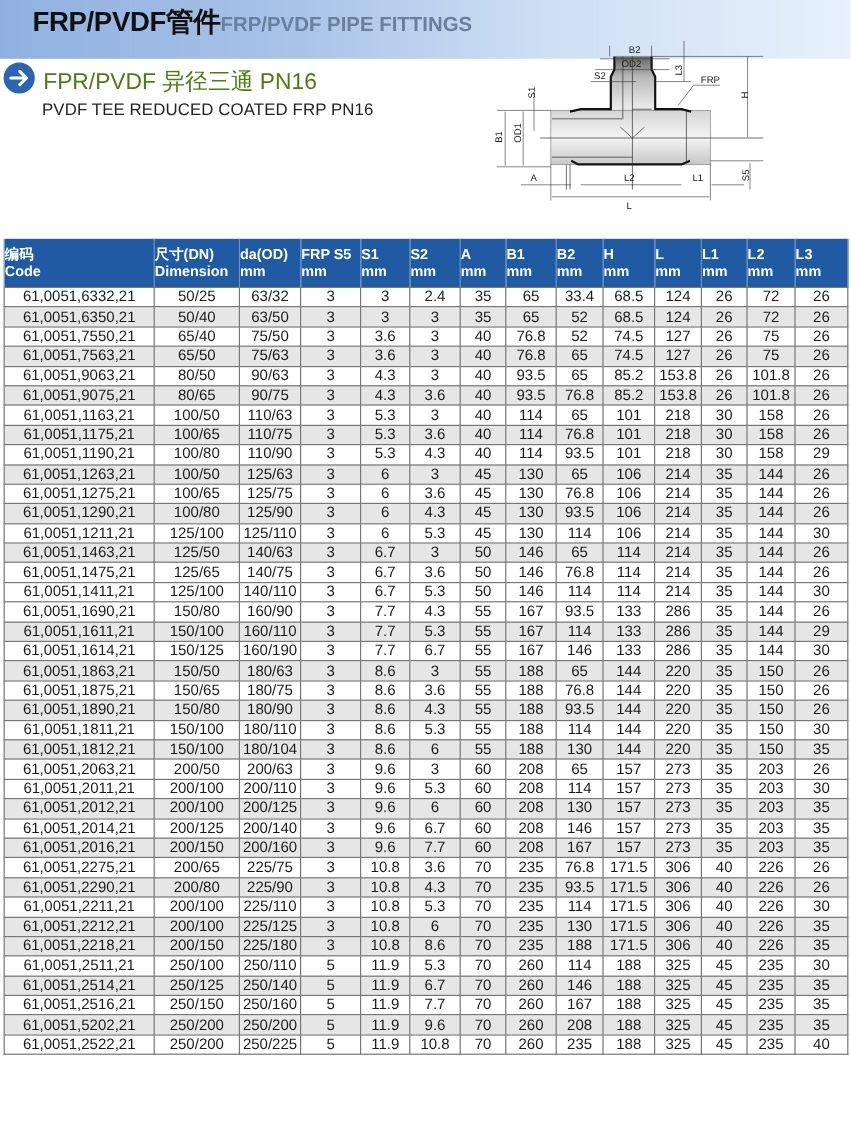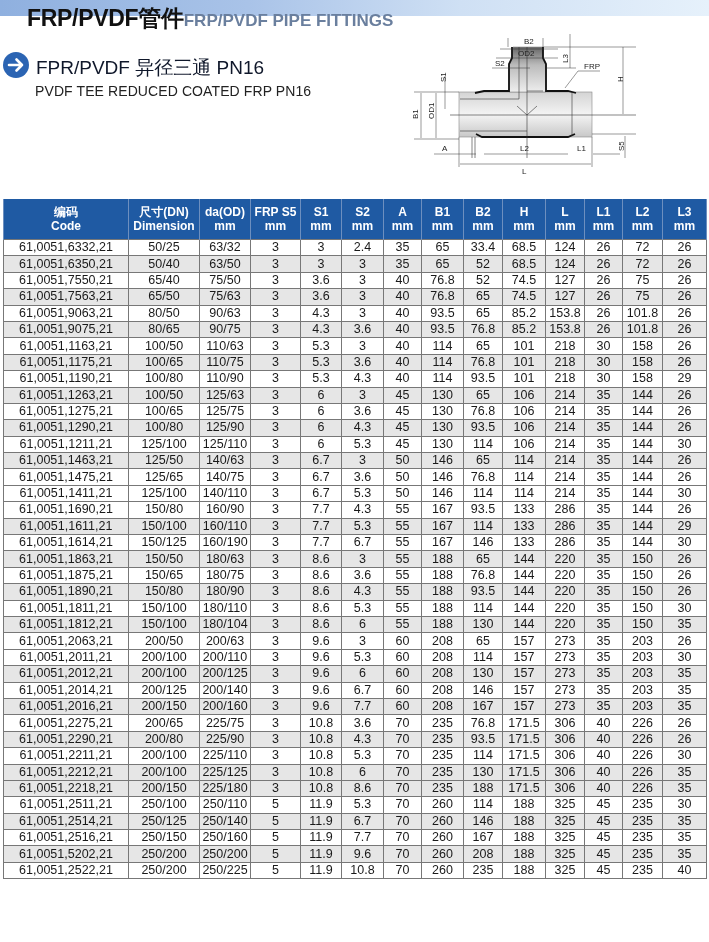--- a/index.html
+++ b/index.html
@@ -1,28 +1,28 @@
 <!DOCTYPE html>
 <html><head>
 <meta charset="utf-8">
 <style>
   html, body { margin: 0; padding: 0; background: #ffffff; }
   body { width: 709px; height: 942px; position: relative; overflow: hidden; font-family: "Liberation Sans", sans-serif; color: #1a1a1a; }
-  .banner { position: absolute; left: 0; top: 0; width: 709px; height: 16px;
+  .banner { position: absolute; left: 0; top: 0; width: 709px; height: 49px;
     background: linear-gradient(to right, #8fb0df 0%, #a9c3e8 35%, #cfe0f4 65%, #e6f1fb 100%); }
   .banner-title { position: absolute; left: 27px; top: 3px; font-size: 23px; font-weight: bold; color: #111; letter-spacing: -0.3px; white-space: nowrap; }
   .banner-title .sub { font-size: 17px; color: #6a7f9e; font-weight: bold; letter-spacing: 0; }
   .arrow-icon { position: absolute; left: 3px; top: 52px; width: 26px; height: 26px; border-radius: 50%; background: #2b64b3; }
   .arrow-icon svg { display: block; }
-  .product-title { position: absolute; left: 36px; top: 55px; font-size: 19px; color: #0f172a; white-space: nowrap; }
+  .product-title { position: absolute; left: 36px; top: 55px; font-size: 19px; color: #4d7c0f; white-space: nowrap; }
   .product-sub { position: absolute; left: 35px; top: 83px; font-size: 14px; color: #222; white-space: nowrap; letter-spacing: 0.1px; }
   .diagram { position: absolute; left: 400px; top: 34px; width: 309px; height: 165px; }
   .diagram text { font-family: "Liberation Sans", sans-serif; font-size: 8px; fill: #222; }
   table.spec { position: absolute; left: 3px; top: 199px; border-collapse: collapse; table-layout: fixed; width: 703px; }
-  table.spec th { background: #1f5aa3; color: #fff; font-weight: bold; font-size: 12px; line-height: 14px; height: 40px; padding: 0; text-align: center; border-left: 1px solid #6d8fbf; border-right: 1px solid #6d8fbf; }
+  table.spec th { background: #1f5aa3; color: #fff; font-weight: bold; font-size: 12px; line-height: 14px; height: 40px; padding: 0; text-align: left; border-left: 1px solid #6d8fbf; border-right: 1px solid #6d8fbf; }
   table.spec td { font-size: 12.5px; height: 15.4px; padding: 0; text-align: center; border: 1px solid #777; color: #1a1a1a; white-space: nowrap; line-height: 15px; }
   table.spec tr.alt td { background: #e6e6e6; }
   table.spec tr.norm td { background: #ffffff; }
 </style>
 </head>
 <body>
 
 <div class="banner">
   <div class="banner-title"><span>FRP/PVDF管件</span><span class="sub">FRP/PVDF PIPE FITTINGS</span></div>
 </div>

